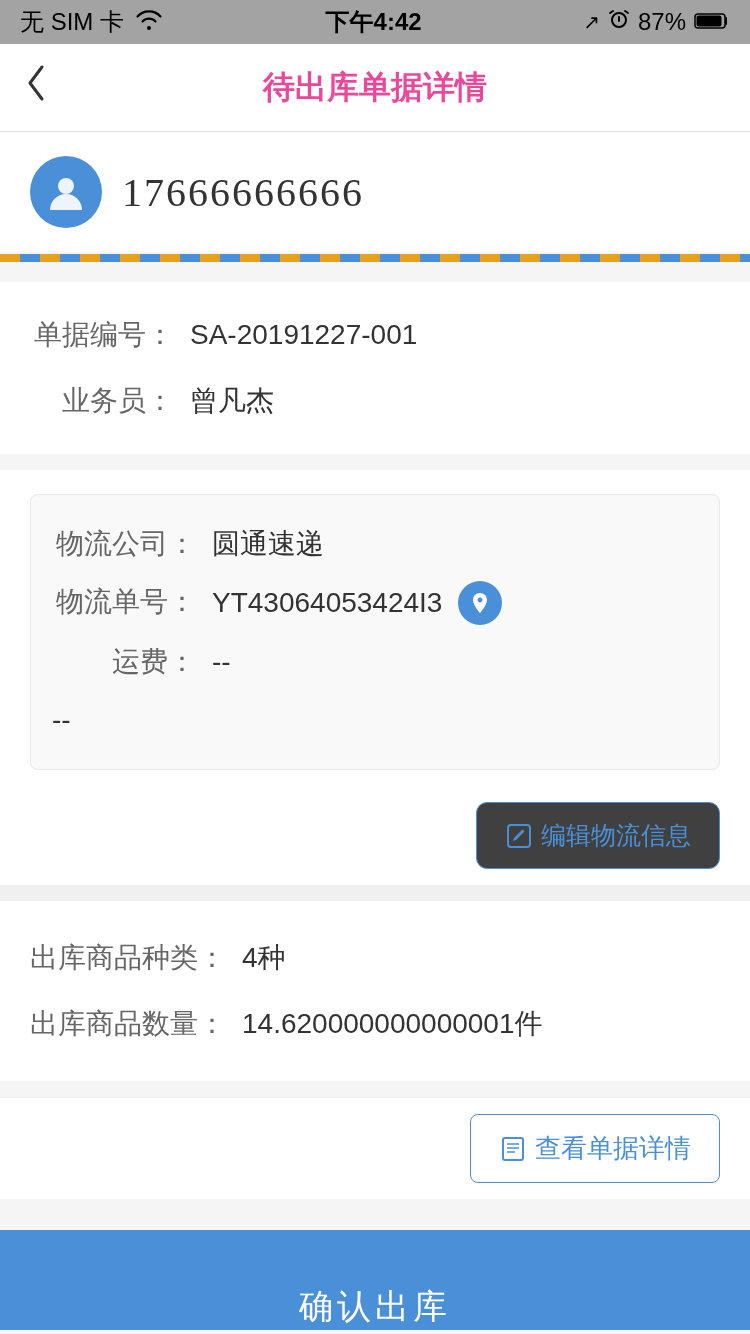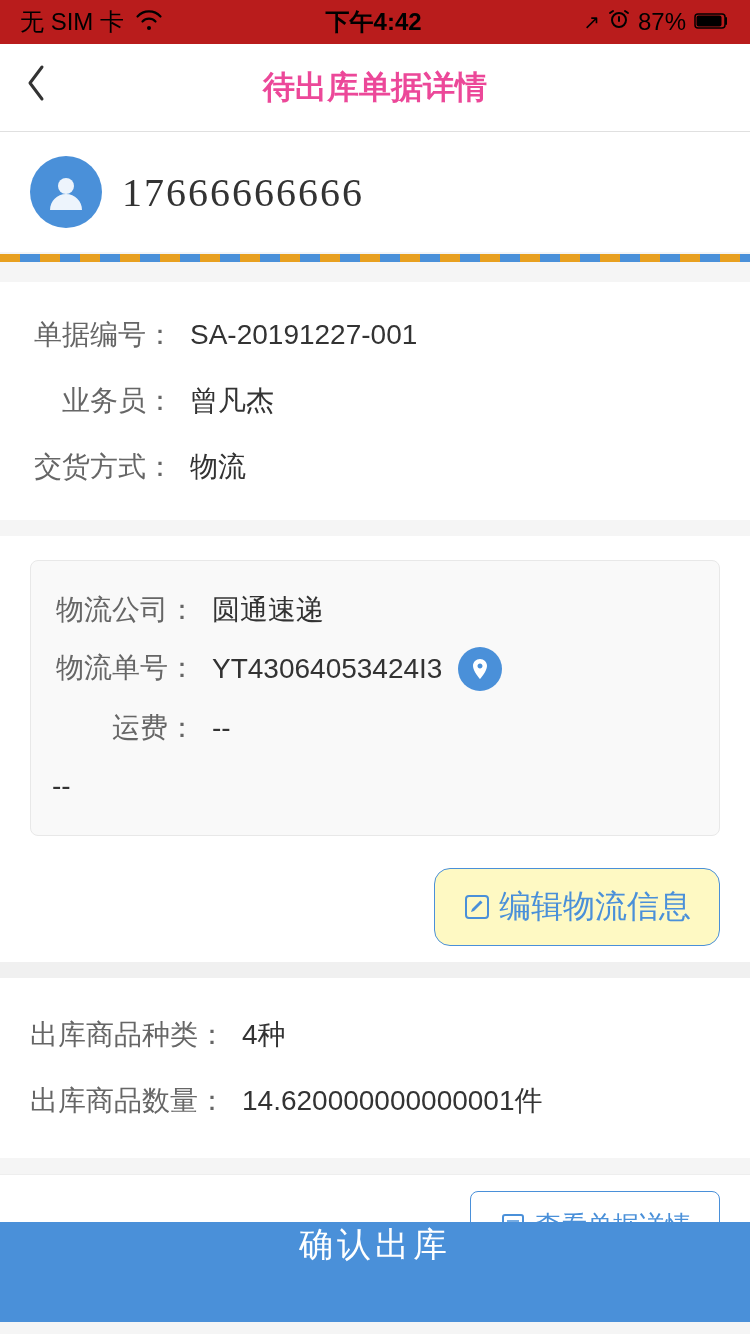--- a/index.html
+++ b/index.html
@@ -9,21 +9,21 @@
       background: #f5f5f5;
       width: 750px;
       min-height: 1334px;
       position: relative;
       font-size: 28px;
     }
 
     
     .status-bar {
       height: 44px;
-      background: #b91c1c;
+      background: #a3a3a3;
       display: flex;
       align-items: center;
       justify-content: space-between;
       padding: 0 20px;
       font-size: 24px;
       color: #000;
     }
     .status-left { display: flex; align-items: center; gap: 10px; }
     .status-right { display: flex; align-items: center; gap: 8px; }
     .wifi-icon { font-size: 22px; }
@@ -151,24 +151,24 @@
       justify-content: flex-end;
       padding: 16px 30px;
       background: #fff;
     }
     .edit-btn {
       display: flex;
       align-items: center;
       gap: 8px;
       padding: 16px 28px;
       border: 1px solid #4a90d9;
-      border-radius: 16px;
+      border-radius: 11px;
       color: #4a90d9;
-      font-size: 32px;
-      background: #fef9c3;
+      font-size: 25px;
+      background: #404040;
       cursor: pointer;
     }
     .edit-btn svg { width: 28px; height: 28px; }
 
     
     .section-separator {
       height: 16px;
       background: #f0f0f0;
     }
 
@@ -195,27 +195,27 @@
       border-radius: 8px;
       color: #4a90d9;
       font-size: 26px;
       background: #fff;
       cursor: pointer;
     }
 
     
     .confirm-btn-bar {
       position: fixed;
-      bottom: 12px;
+      bottom: 4px;
       left: 0;
       width: 750px;
       height: 100px;
       background: #4a90d9;
       display: flex;
-      align-items: flex-start;
+      align-items: flex-end;
       justify-content: center;
       cursor: pointer;
     }
     .confirm-btn-label {
       font-size: 34px;
       color: #fff;
       font-weight: 500;
       letter-spacing: 4px;
     }
   </style>
@@ -276,24 +276,20 @@
 <div class="dashed-divider"></div>
 
 <div class="info-section">
   <div class="info-row">
     <span class="info-label">单据编号：</span>
     <span class="info-value">SA-20191227-001</span>
   </div>
   <div class="info-row">
     <span class="info-label">业务员：</span>
     <span class="info-value">曾凡杰</span>
-  </div>
-  <div class="info-row">
-    <span class="info-label">交货方式：</span>
-    <span class="info-value">物流</span>
   </div>
 </div>
 
 <div style="background:#fff; padding: 8px 0 0 0;">
   <div class="logistics-card">
     <div class="info-row">
       <span class="info-label">物流公司：</span>
       <span class="info-value">圆通速递</span>
     </div>
     <div class="info-row">

